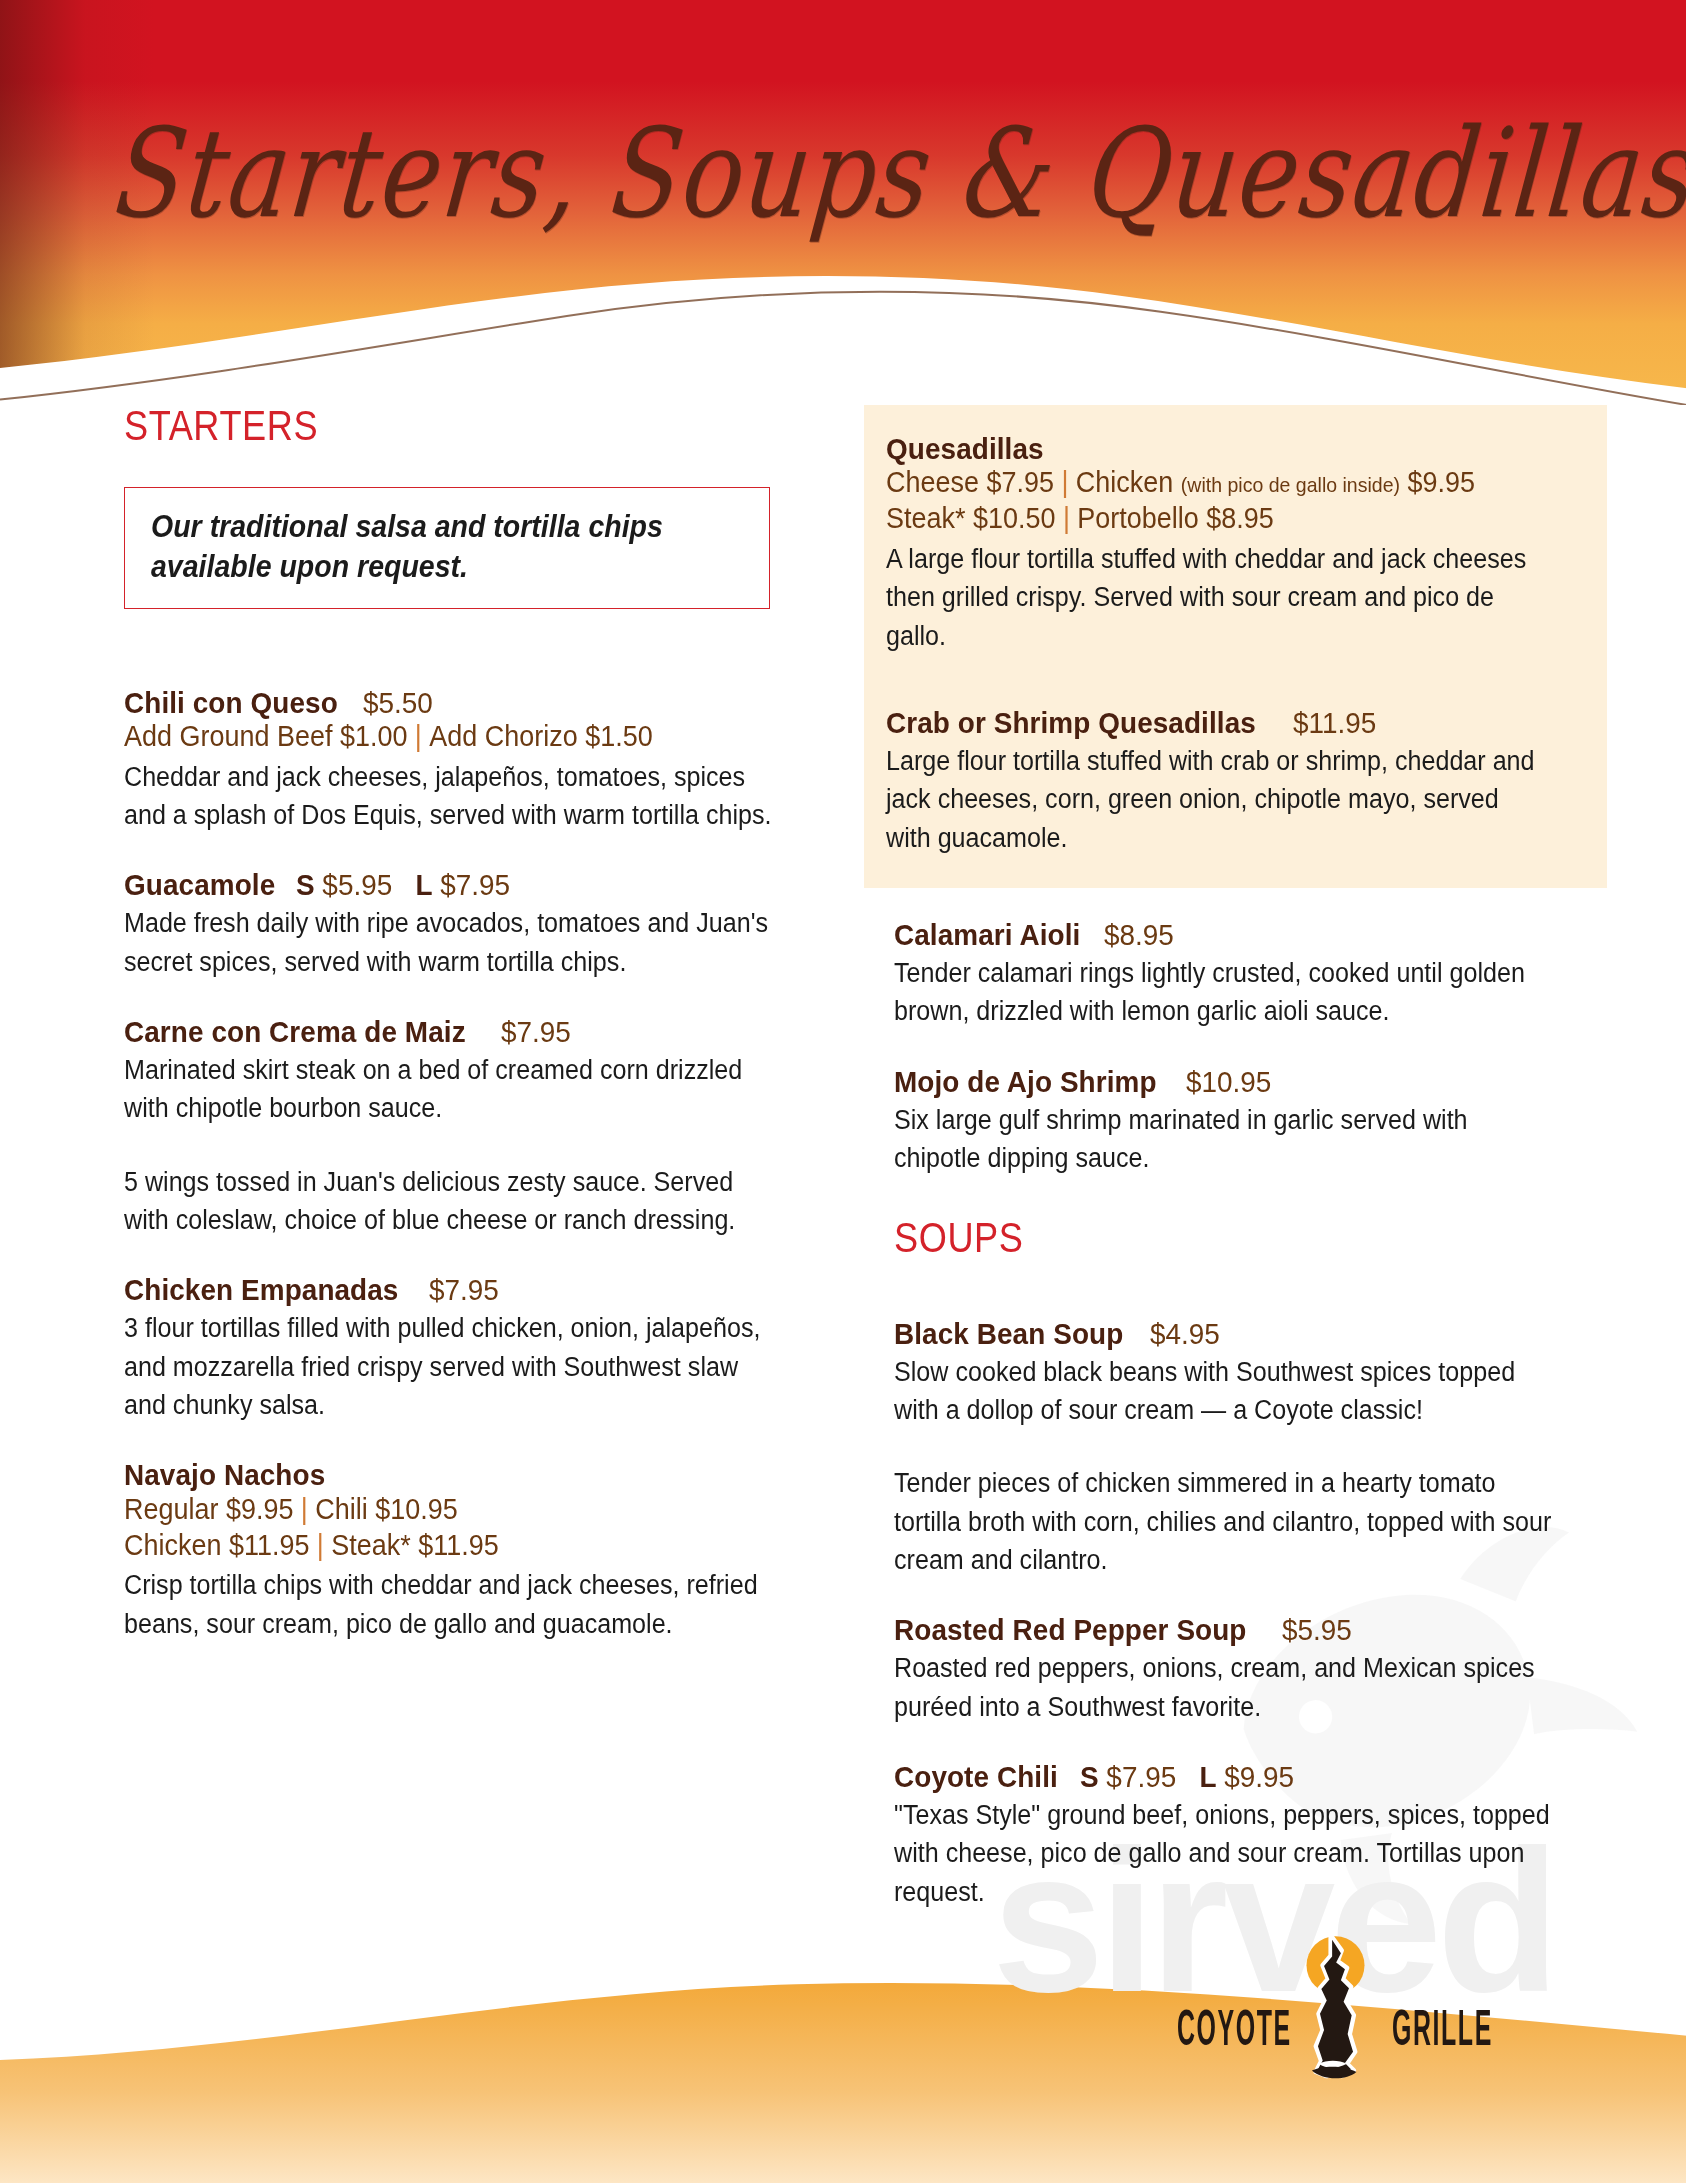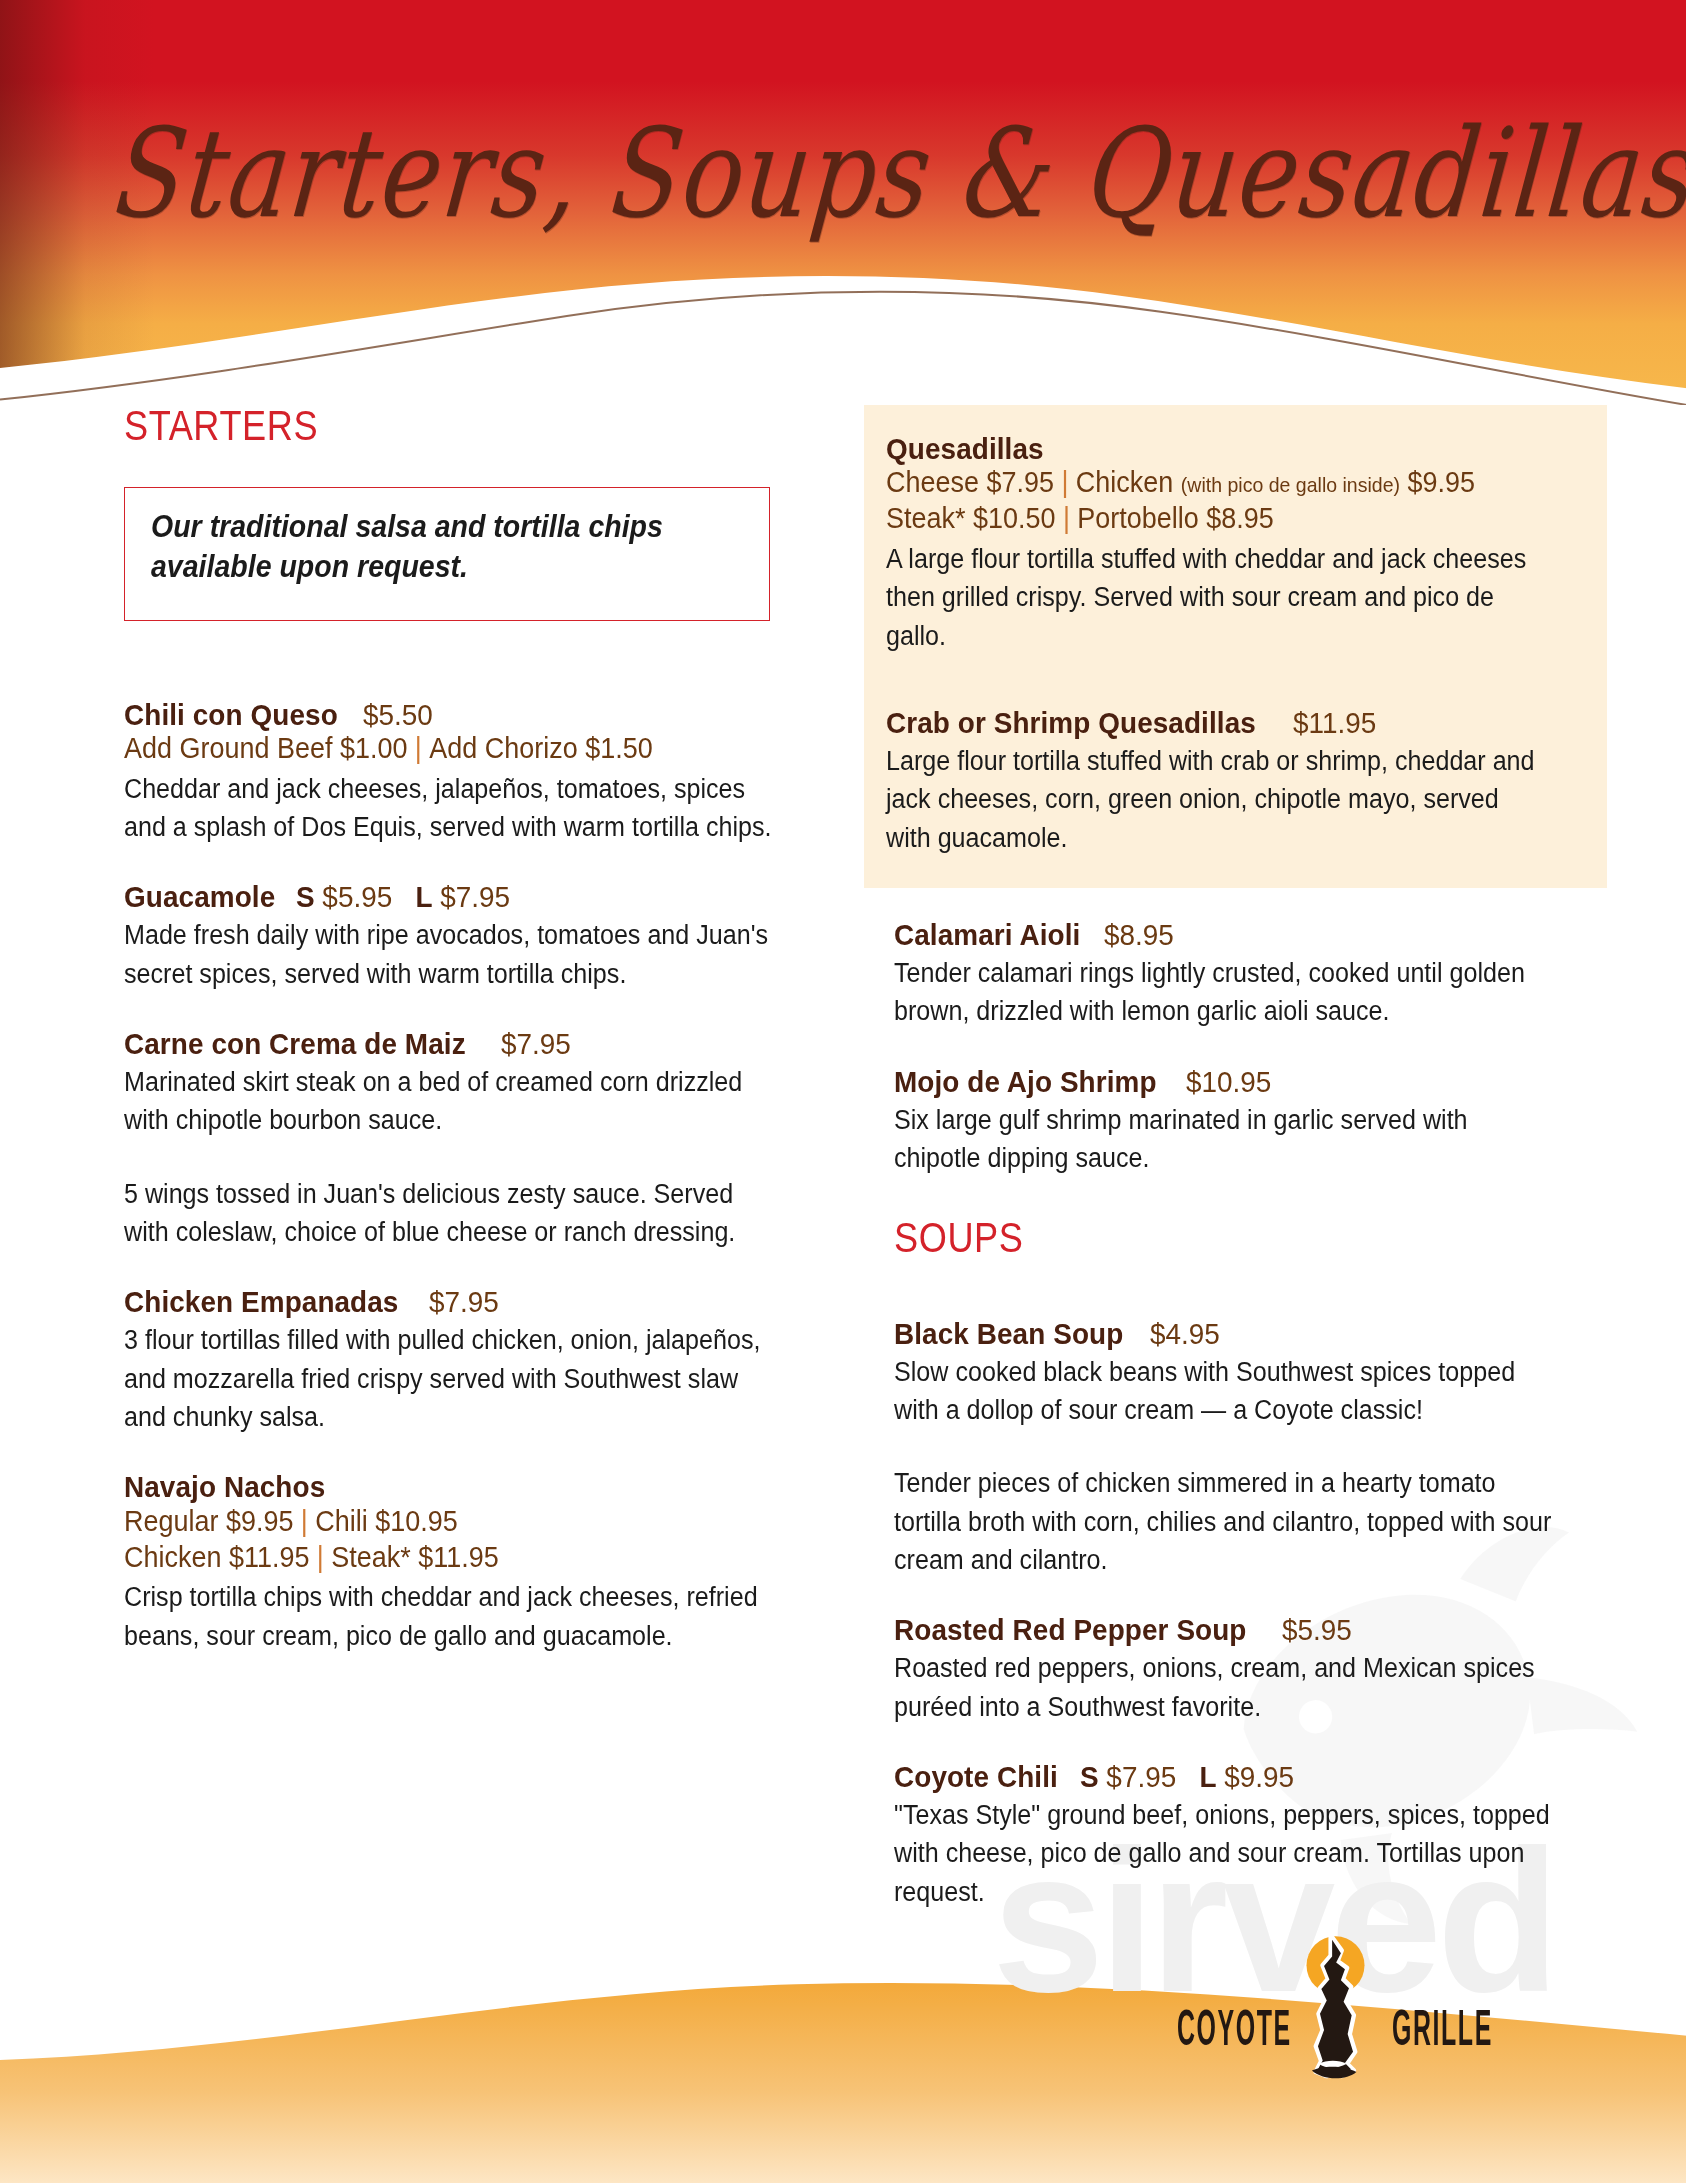--- a/index.html
+++ b/index.html
@@ -77,21 +77,21 @@
     margin:0 0 0 0;
     transform:scaleX(.86);
     transform-origin:left center;
   }
 
   .salsa-box{
     border:1.3px solid #d4222a;
     box-sizing:border-box;
     width:646px;
     margin-top:40px;
-    padding:19px 0 32px 26px;
+    padding:19px 0 20px 26px;
   }
   .salsa-text{
     font-style:italic;font-weight:700;
     font-size:31px;line-height:1.30;
     color:#1b1b1b;
     transform:scaleX(.92);transform-origin:left top;
     width:695px;
   }
 
   .item{margin-top:35px;}

